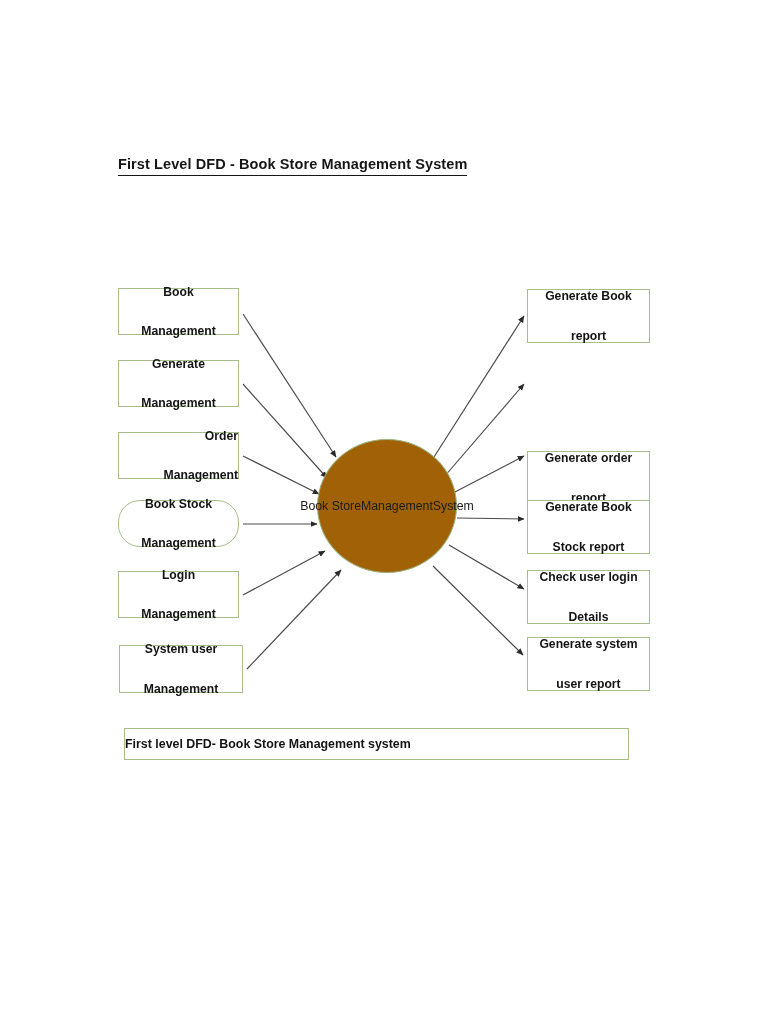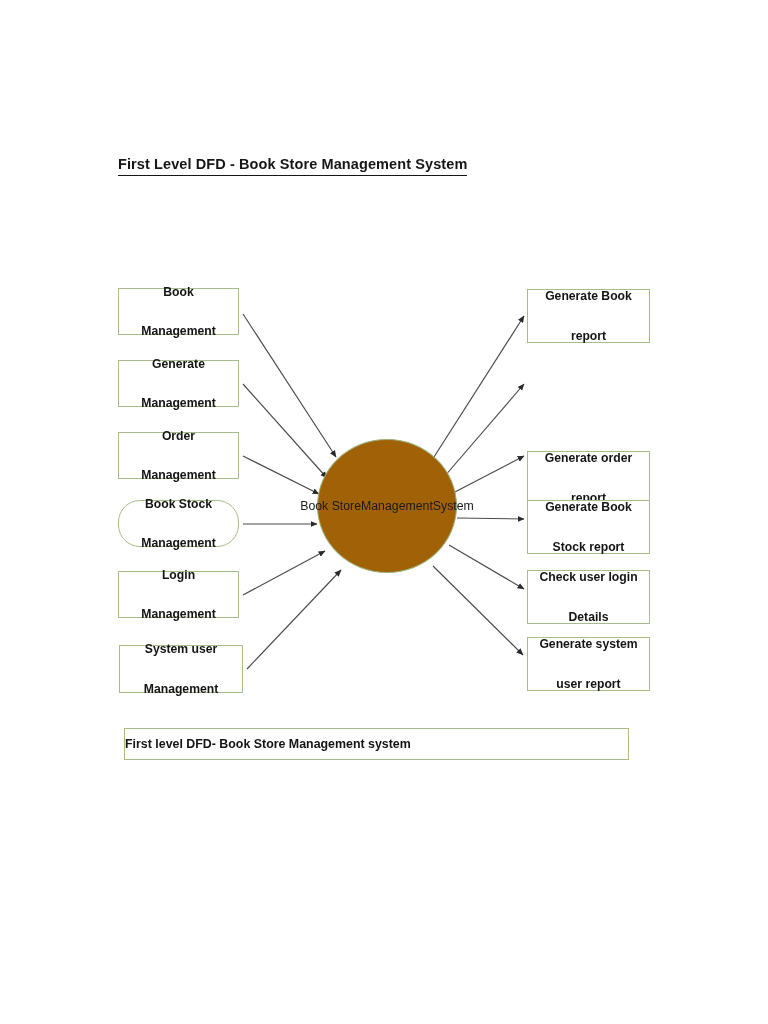--- a/index.html
+++ b/index.html
@@ -91,21 +91,21 @@
     font-weight: bold;
     color: #141414;
     line-height: 1;
     margin: 5.5px 0;
     white-space: nowrap;
   }
 
   
   .left-0 { left: 118px; top: 288px;  width: 121px; height: 47px; }
   .left-1 { left: 118px; top: 360px;  width: 121px; height: 47px; }
-  .left-2 { left: 118px; top: 432px;  width: 121px; height: 47px; }
+  .left-2 { left: 118px; top: 432px;  width: 121px; height: 47px; align-items: flex-end; }
   .left-3 { left: 118px; top: 500px;  width: 121px; height: 47px; border-radius: 22px; }
   .left-4 { left: 118px; top: 571px;  width: 121px; height: 47px; }
   .left-5 { left: 119px; top: 645px;  width: 124px; height: 48px; }
 
   
   .right-0 { left: 527px; top: 289px; width: 123px; height: 54px; }
   .right-1 { left: 527px; top: 357px; width: 123px; height: 54px; }
   .right-2 { left: 527px; top: 451px; width: 123px; height: 54px; }
   .right-3 { left: 527px; top: 500px; width: 123px; height: 54px; }
   .right-4 { left: 527px; top: 570px; width: 123px; height: 54px; }

